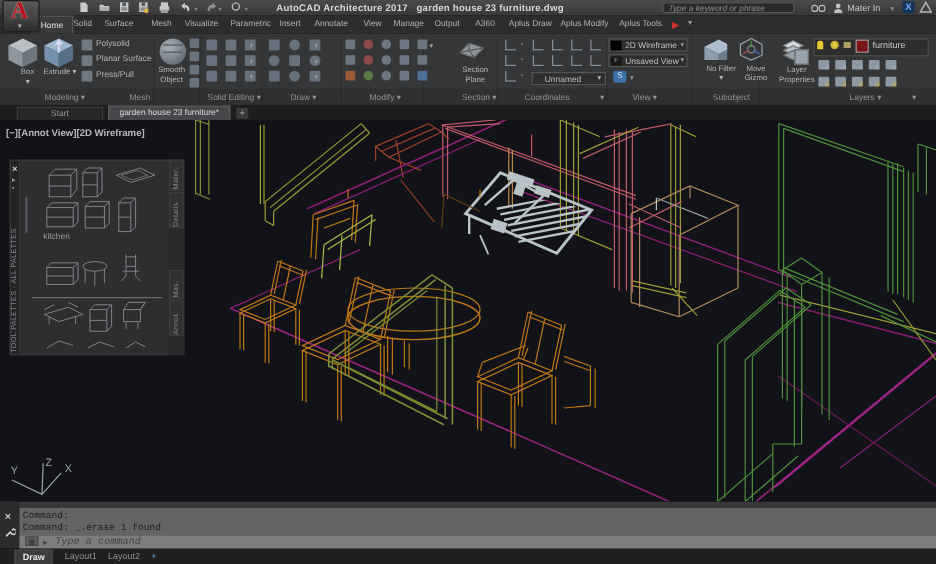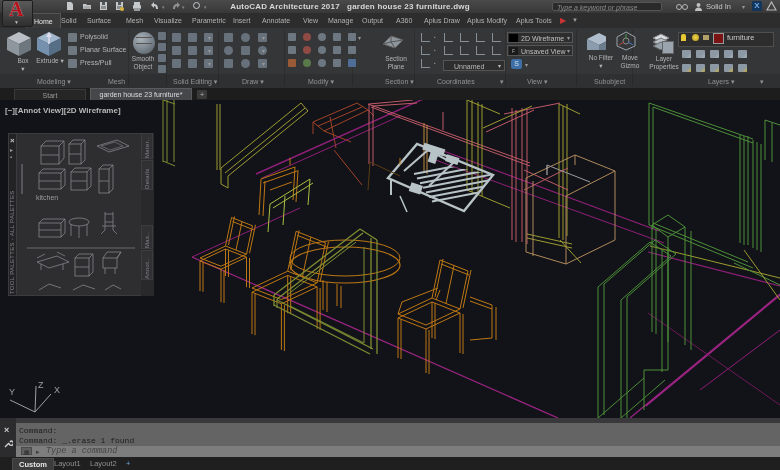--- a/index.html
+++ b/index.html
@@ -85,21 +85,21 @@
   </div>
 <div class="abs" style="left:552px;top:2px;width:110px;height:9px;background:#2a2a2a;border:1px solid #555;border-radius:2px;color:#8a8a8a;font-style:italic;font-size:7px;line-height:9px;padding-left:4px;box-sizing:border-box;">Type a keyword or phrase</div>
 <svg class="abs" style="left:676px;top:3px;" width="12" height="8" viewBox="0 0 12 8">
     <circle cx="3" cy="4" r="2.5" fill="none" stroke="#b8b8b8"></circle>
     <circle cx="9" cy="4" r="2.5" fill="none" stroke="#b8b8b8"></circle>
   </svg>
 <svg class="abs" style="left:694px;top:2px;" width="9" height="9" viewBox="0 0 9 9">
     <circle cx="4.5" cy="3" r="2" fill="#c0c0c0"></circle>
     <path d="M1 9 Q1 5.5 4.5 5.5 Q8 5.5 8 9 Z" fill="#c0c0c0"></path>
   </svg>
-<div class="abs" style="left:706px;top:2px;color:#c5c5c5;font-size:7.5px;">Solid In</div>
+<div class="abs" style="left:706px;top:2px;color:#c5c5c5;font-size:7.5px;">Mater In</div>
 <div class="abs" style="left:742px;top:3px;color:#999;font-size:6px;">▾</div>
 <div class="abs" style="left:752px;top:1px;width:10px;height:10px;background:#15365c;color:#6fa8e8;font-size:8px;font-weight:bold;line-height:10px;text-align:center;border-radius:1px;">X</div>
 <svg class="abs" style="left:766px;top:1px;" width="11" height="10" viewBox="0 0 11 10">
     <path d="M5.5 1 L10 9 L1 9 Z" fill="none" stroke="#b8b8b8" stroke-width="1.2"></path>
   </svg>
 
 <div id="menurow">
     <div class="mtab" style="left:26px;padding:0 7px;background:#3a3a3a;color:#e8e8e8;border:1px solid #555;border-bottom:none;box-sizing:border-box;height:15px;">Home</div>
 <div class="mtab" style="left:61px;">Solid</div>
 <div class="mtab" style="left:87px;">Surface</div>
@@ -639,17 +639,17 @@
   <div class="abs" style="left:20px;top:2px;color:#3f3f3f;font-size:7px;">▸</div>
   <div class="abs" style="left:30px;top:0px;color:#454545;font-size:8.5px;font-style:italic;font-family:'Liberation Mono',monospace;">Type a command</div>
 </div>
 <div id="cmdleft">
   <div class="abs" style="left:4px;top:7px;color:#cfcfcf;font-size:9px;font-weight:bold;">×</div>
   <svg class="abs" style="left:3px;top:21px;" width="10" height="10" viewBox="0 0 10 10">
       <path d="M2 8 L6 4 M6 4 a2.2 2.2 0 1 0 2-2 l-1 1" stroke="#cfcfcf" stroke-width="1.4" fill="none"></path>
     </svg>
 </div>
 <div id="statusbar">
- <div class="stab" style="left:12px;color:#e8e8e8;font-weight:bold;background:#3c3c3c;border:1px solid #4a4a4a;border-bottom:none;box-sizing:border-box;">Custom</div>
+ <div class="stab" style="left:12px;color:#e8e8e8;font-weight:bold;background:#3c3c3c;border:1px solid #4a4a4a;border-bottom:none;box-sizing:border-box;">Draw</div>
  <div class="stab" style="left:48px;">Layout1</div>
  <div class="stab" style="left:84px;">Layout2</div>
  <div class="stab" style="left:120px;color:#6fa8dc;">+</div>
 </div>
 
 </body></html>

